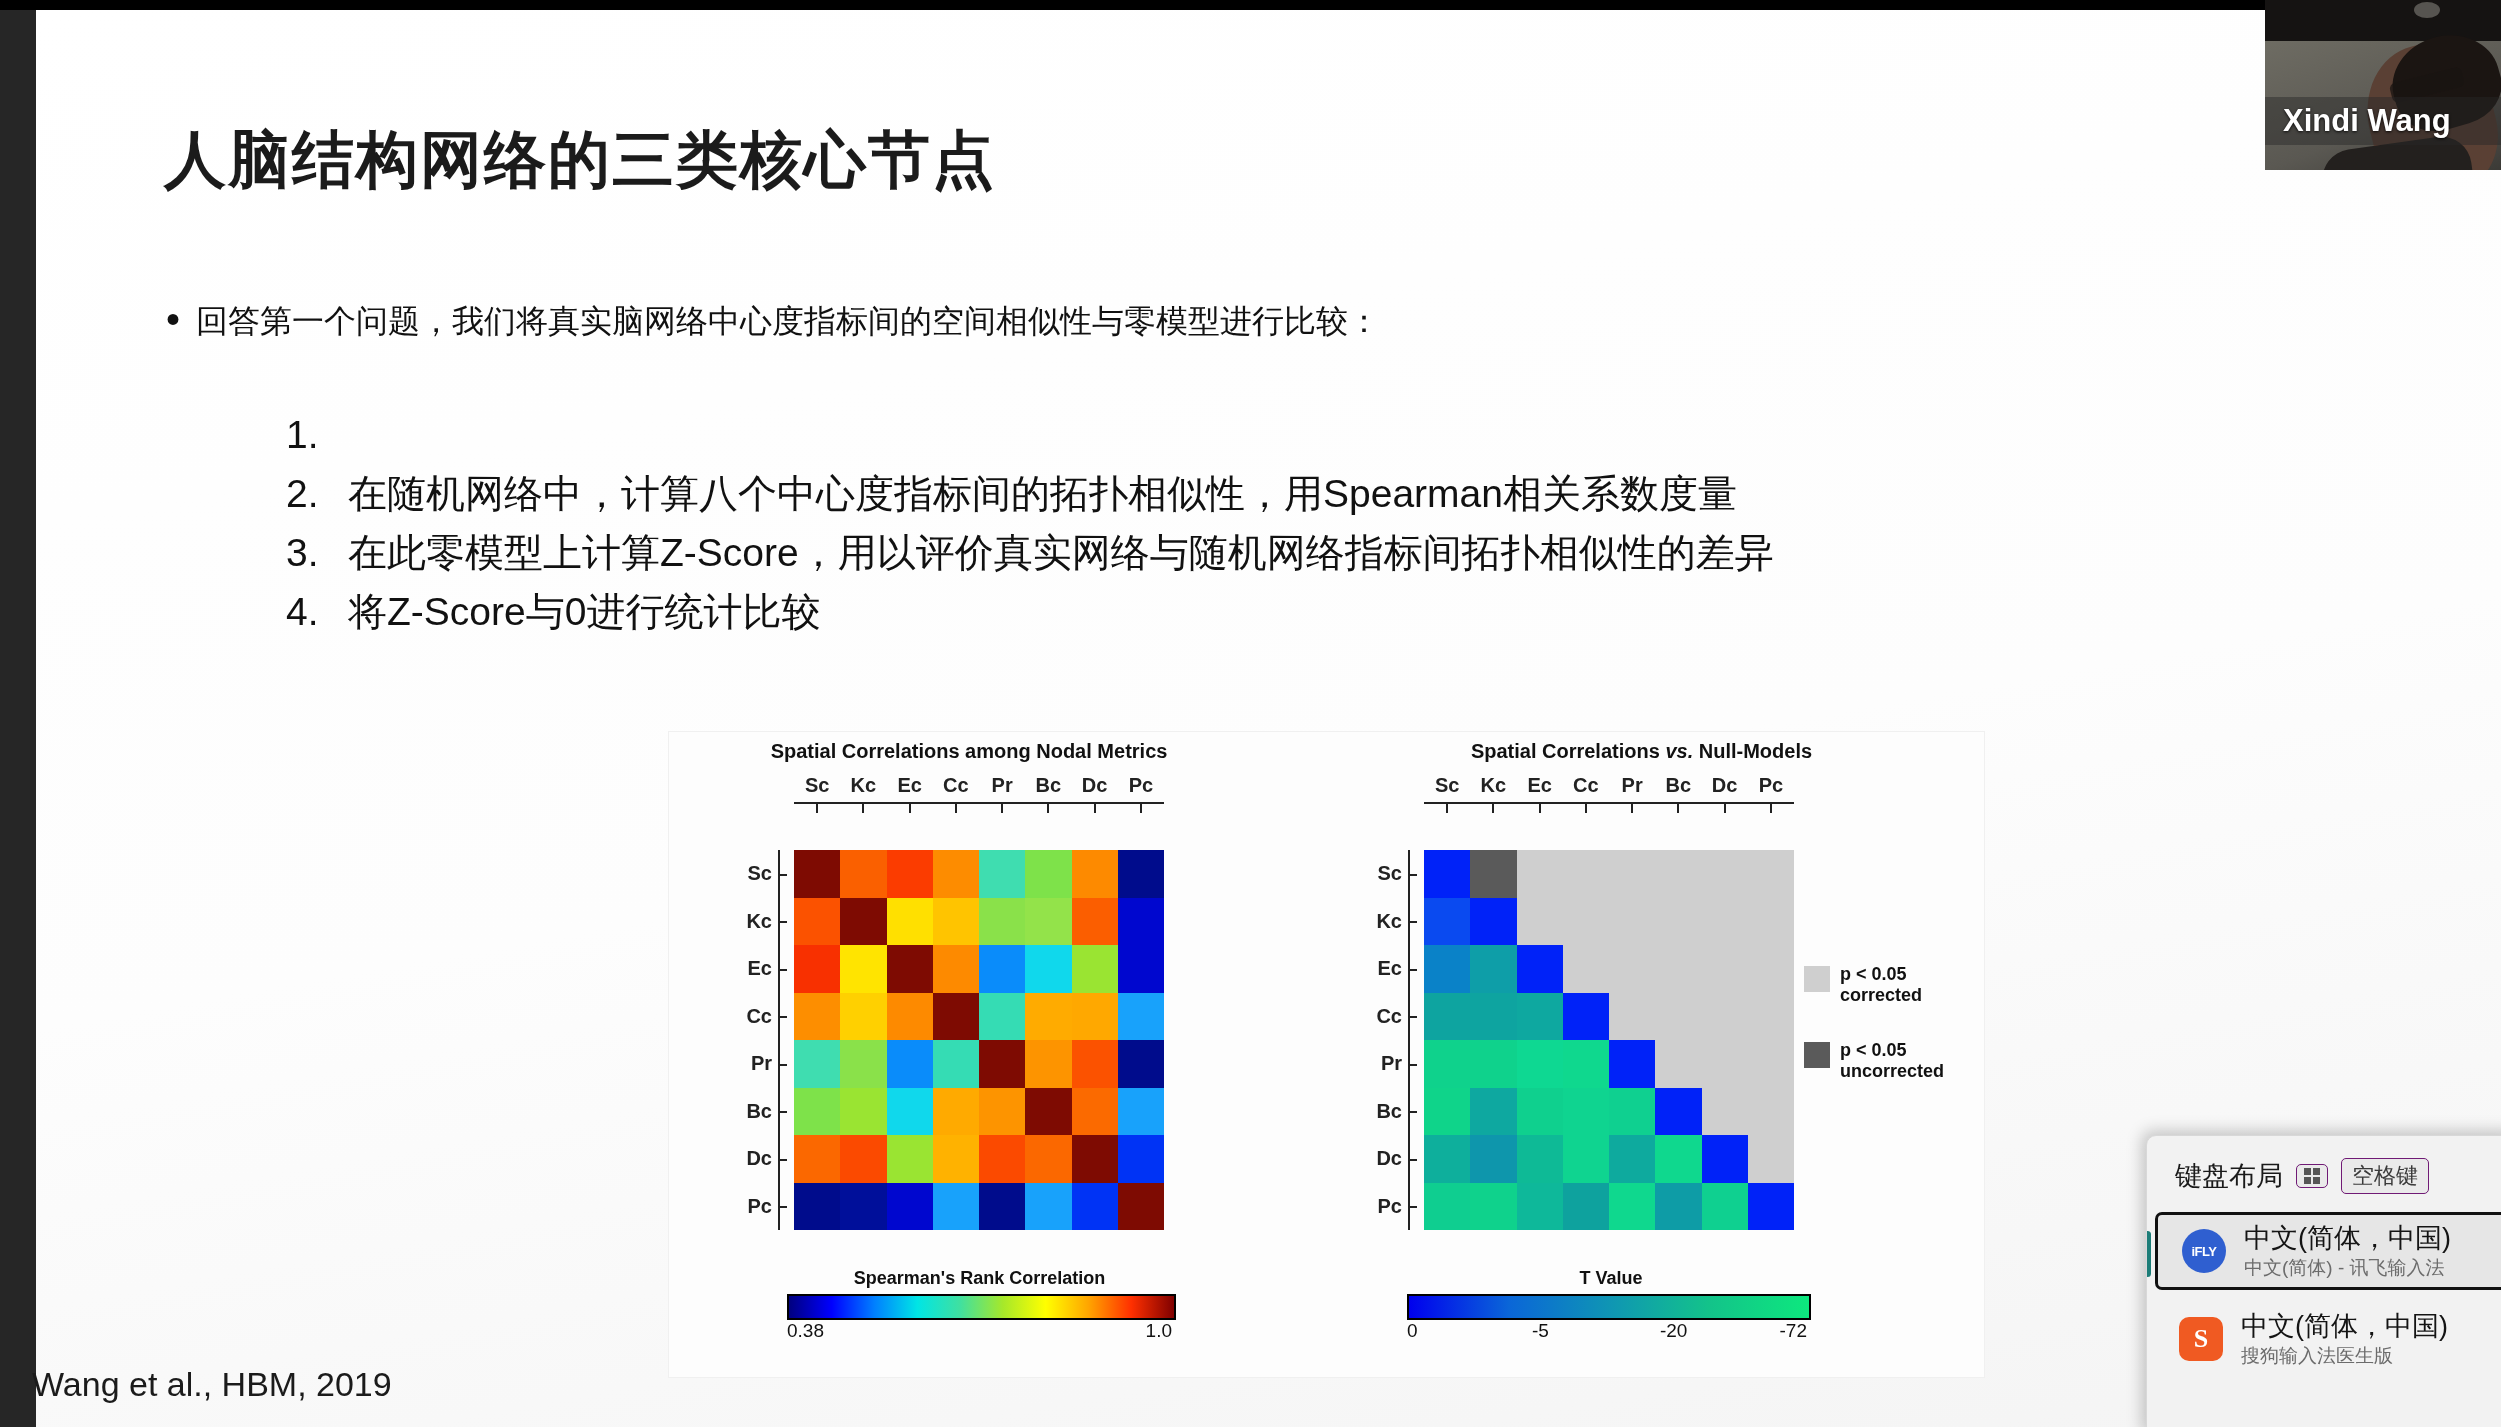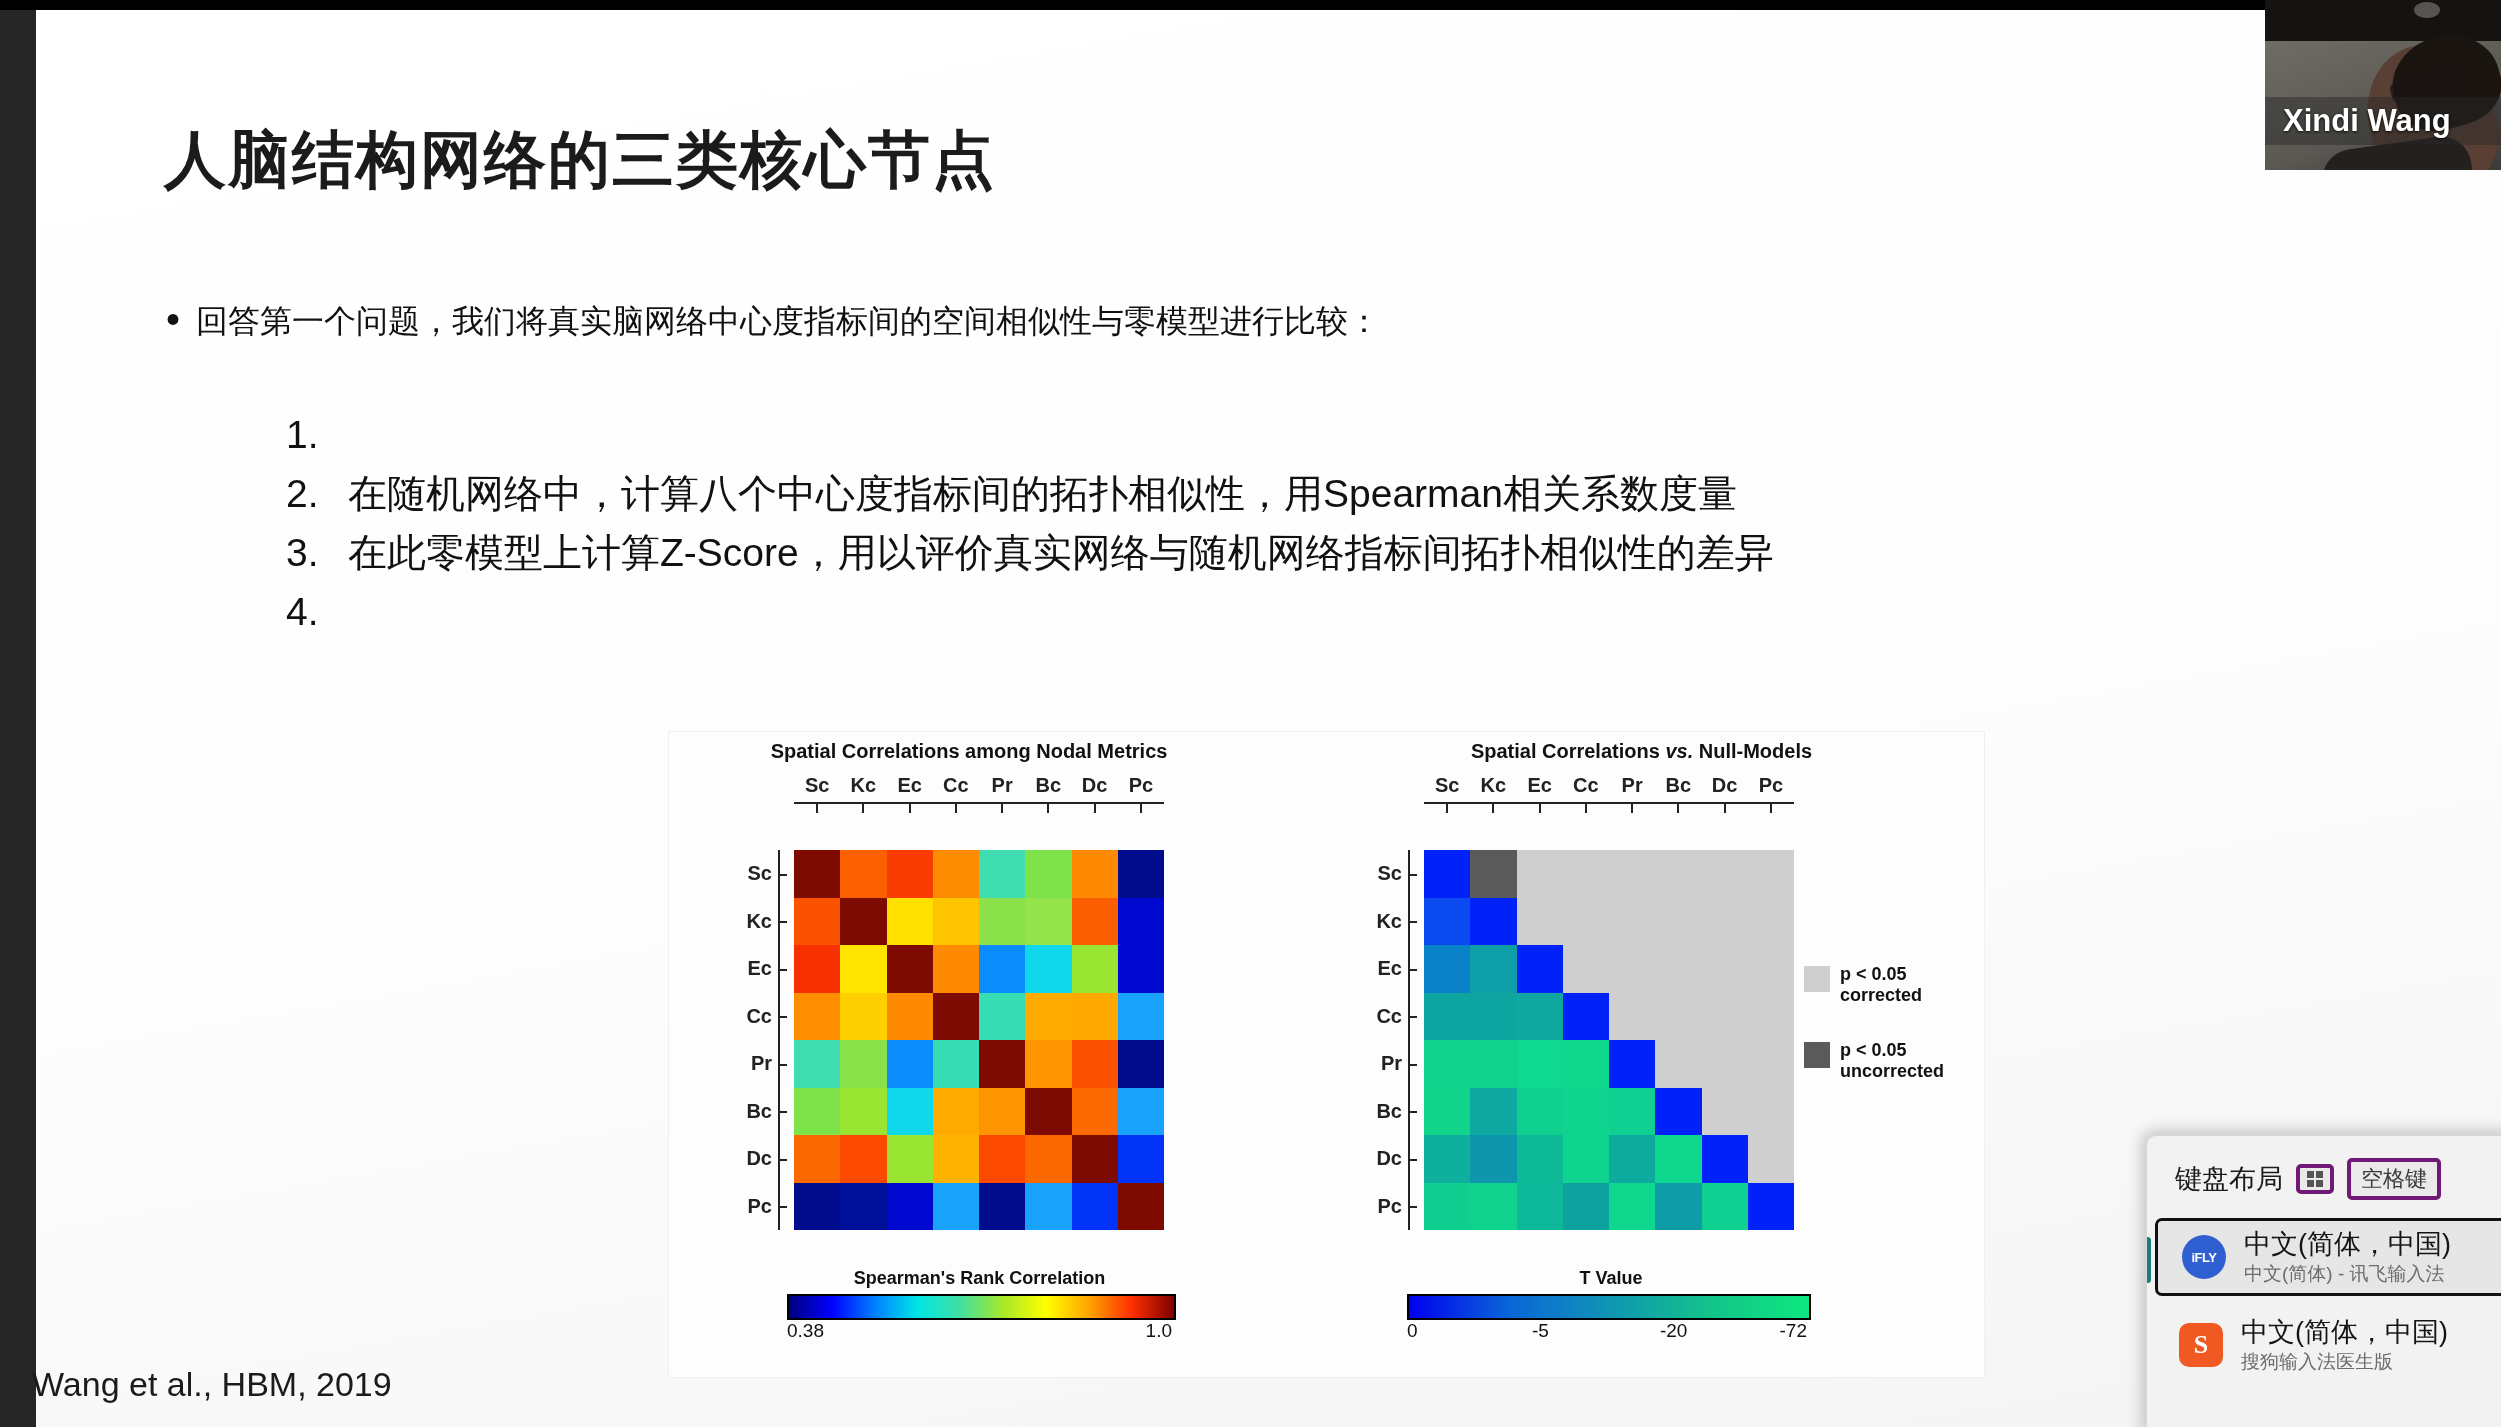--- a/index.html
+++ b/index.html
@@ -120,21 +120,21 @@
 
   
   #ime-popup{
     position:absolute;left:2146px;top:1135px;width:370px;height:300px;
     background:#f2f2f2;border:1px solid #d8d8d8;border-radius:10px 0 0 0;
     box-shadow:-4px -4px 16px rgba(0,0,0,.22);overflow:hidden;
   }
   #ime-header{display:flex;align-items:center;padding:22px 0 0 28px;}
   #ime-header-label{font-size:27px;color:#1a1a1a;white-space:nowrap;}
   .key-badge{
-    margin-left:13px;border:4px solid #701a75;border-radius:5px;background:#eaeaea;
+    margin-left:13px;border:1px solid #701a75;border-radius:5px;background:#eaeaea;
     padding:3px 7px;display:flex;align-items:center;justify-content:center;
   }
   #win-key-icon{display:grid;grid-template-columns:7px 7px;grid-template-rows:7px 7px;gap:2px;}
   #win-key-icon i{display:block;background:#555;}
   #space-key-badge{font-size:22px;color:#3a3a3a;padding:2px 10px;white-space:nowrap;}
 
   .ime-item{display:flex;align-items:center;padding:10px 0 10px 24px;position:relative;}
   #ime-item-0{
     margin:18px 0 0 8px;background:#e6e6e6;border:3px solid #111;border-radius:7px;
     height:78px;box-sizing:border-box;
@@ -175,20 +175,21 @@
       <div class="num-item">
         <div class="num-idx">2.</div>
         <div class="num-txt">在随机网络中，计算八个中心度指标间的拓扑相似性，用Spearman相关系数度量</div>
       </div>
       <div class="num-item">
         <div class="num-idx">3.</div>
         <div class="num-txt">在此零模型上计算Z-Score，用以评价真实网络与随机网络指标间拓扑相似性的差异</div>
       </div>
       <div class="num-item">
         <div class="num-idx">4.</div>
+        <div class="num-txt">将Z-Score与0进行统计比较</div>
       </div>
     </div>
 
     <div id="figure">
 
       <div class="panel" id="panel-left">
         <div class="panel-title">Spatial Correlations among Nodal Metrics</div>
         <div class="col-head" id="lc-head" style="left: 125px; top: 42px; width: 370px;">
             <span style="width: 46.25px;">Sc</span>
             <span style="width: 46.25px;">Kc</span>

